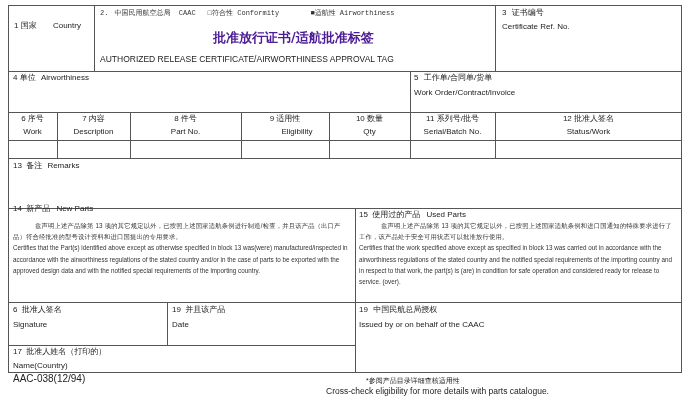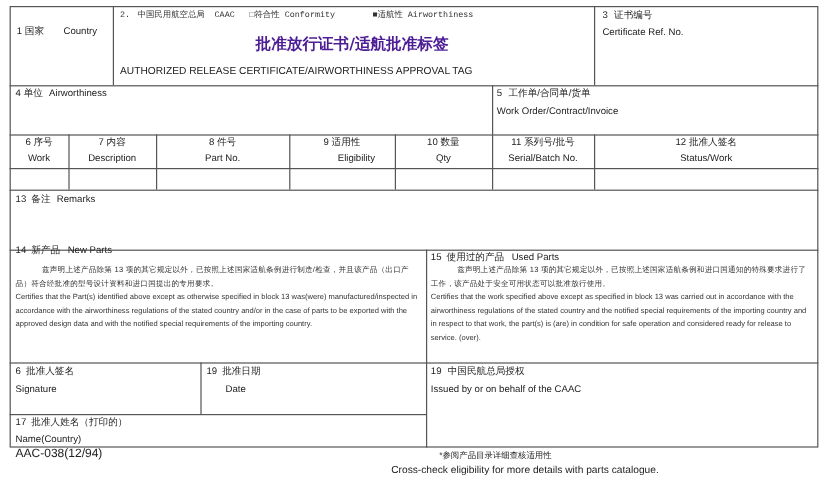--- a/index.html
+++ b/index.html
@@ -155,23 +155,23 @@
 
 <div class="t" style="left:13px; top:305px;">
   <span>6</span>
   <span style="margin-left:2px;">批准人签名</span>
 </div>
 <div class="t" style="left:13px; top:320px;">Signature</div>
 <div class="abs" style="left:60px; top:318px; width:100px; height:24px;"></div>
 
 <div class="t" style="left:172px; top:305px;">
   <span>19</span>
-  <span style="margin-left:2px;">批准日期</span>
+  <span style="margin-left:2px;">并且该产品</span>
 </div>
-<div class="t" style="left:172px; top:320px;margin-left:16px;">Date</div>
+<div class="t" style="left:172px; top:320px;">Date</div>
 <div class="abs" style="left:172px; top:332px; width:178px; height:12px;"></div>
 
 <div class="t" style="left:13px; top:347px;">
   <span>17</span>
   <span style="margin-left:2px;">批准人姓名（打印的）</span>
 </div>
 <div class="t" style="left:13px; top:361px;">Name(Country)</div>
 <div class="abs" style="left:80px; top:359px; width:270px; height:12px;"></div>
 
 <div class="t" style="left:359px; top:305px;">

